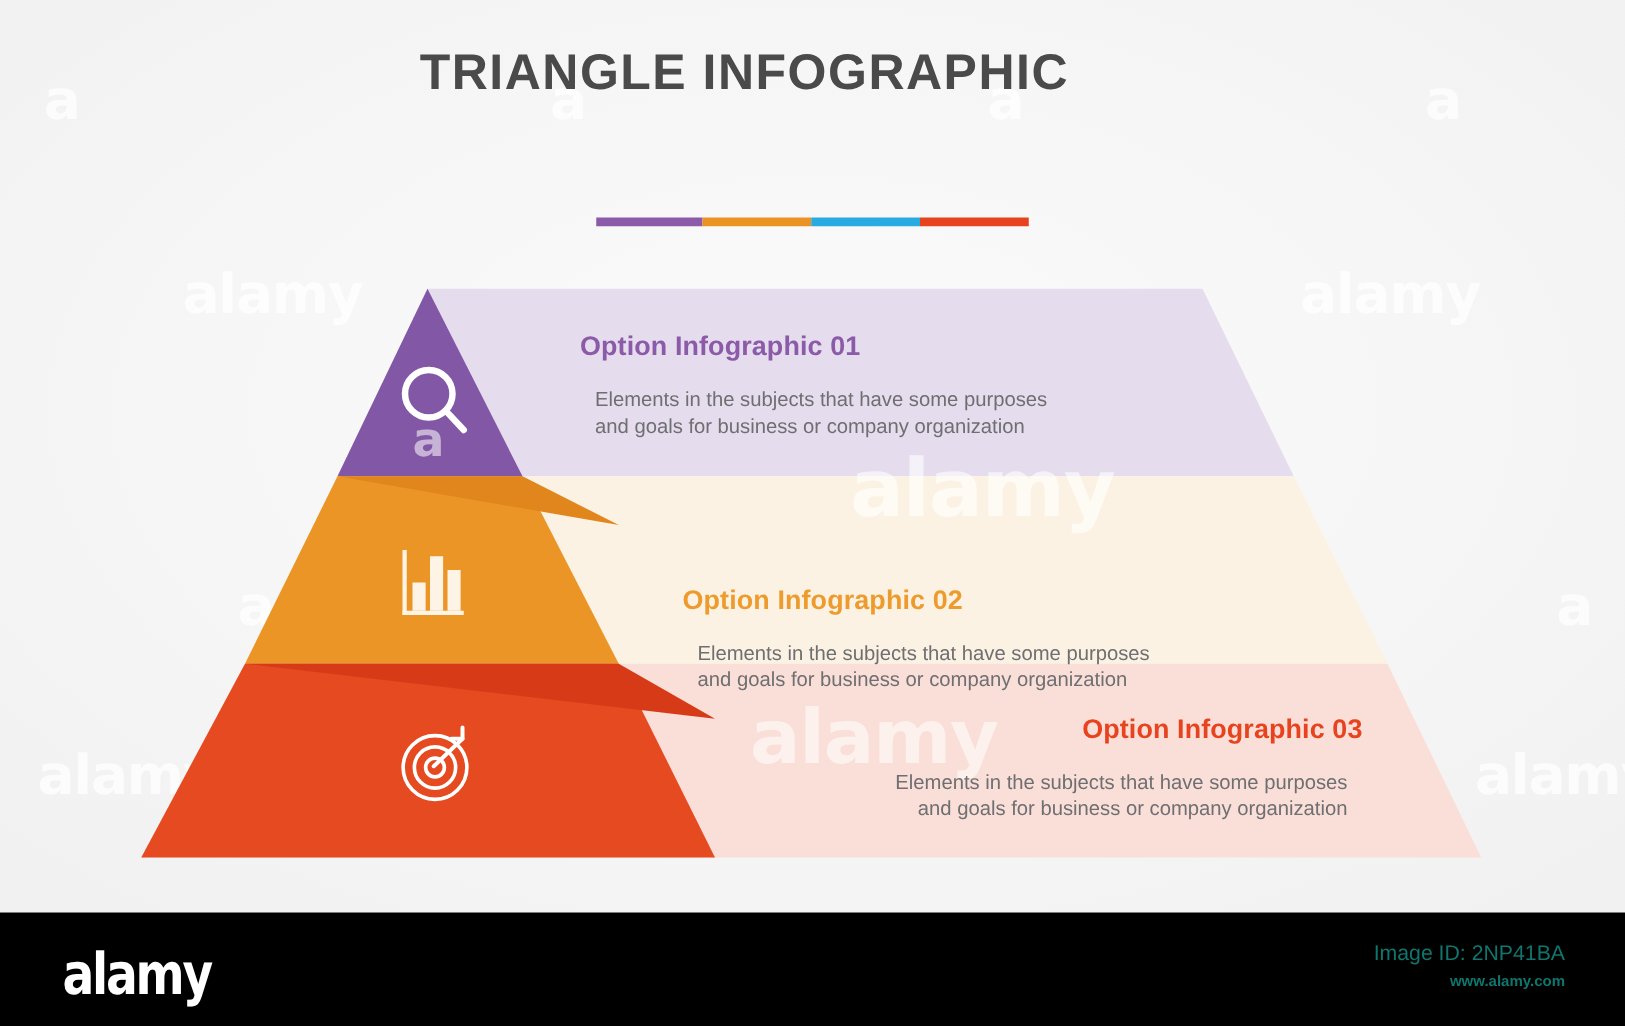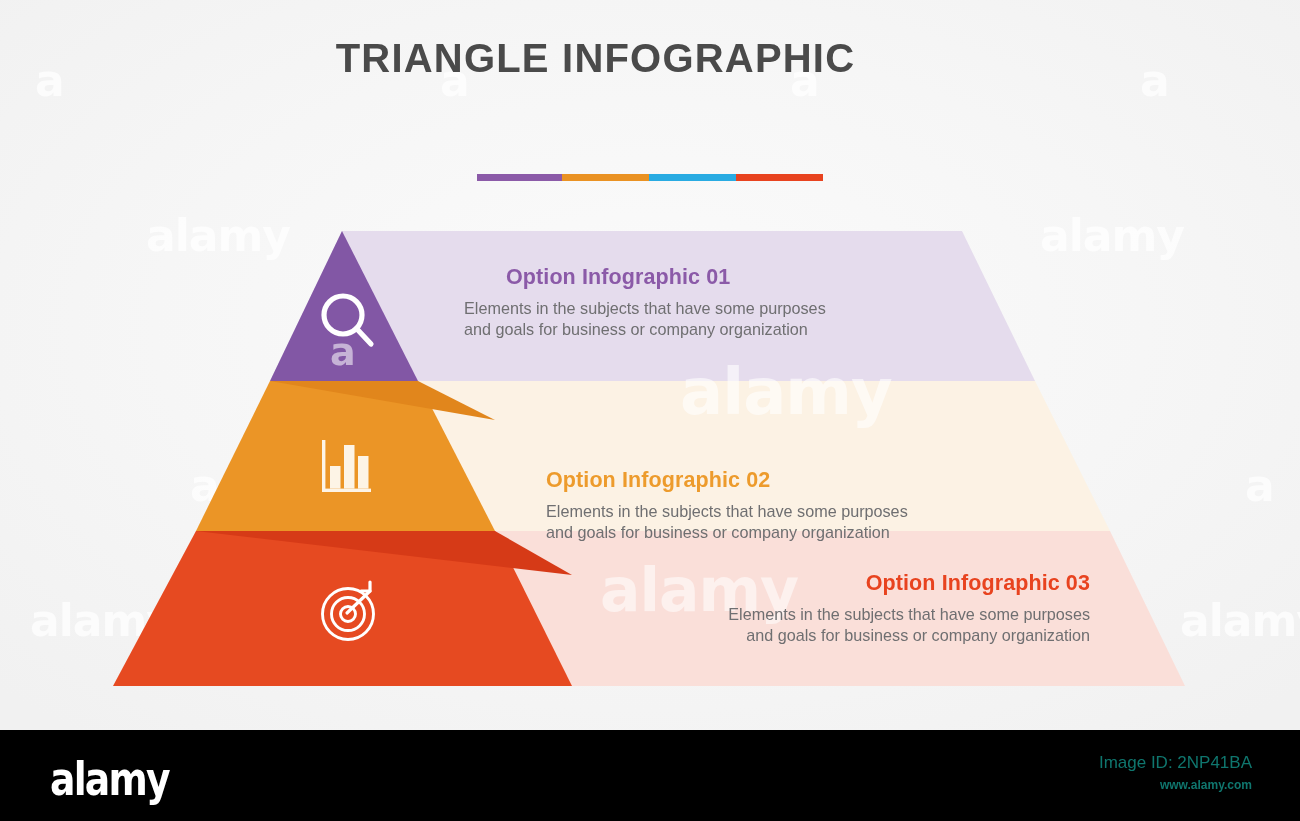--- a/index.html
+++ b/index.html
@@ -86,21 +86,21 @@
     position: absolute;
   }
   .row-head {
     margin: 0;
     font-size: 21.5px;
     font-weight: bold;
     letter-spacing: .1px;
     line-height: 1.15;
   }
   .row-desc {
-    margin: 0;
+    margin: 12px;
     padding-top: 8px;
     font-size: 16.2px;
     line-height: 1.34;
     color: #6f6f71;
     font-weight: 400;
     white-space: pre-line;
   }
   #text-0 { left: 464px; top: 265px; width: 470px; }
   #text-1 { left: 546px; top: 420px; width: 470px; }
   #text-2 { left: 620px; top: 571px; width: 470px; text-align: right; }
@@ -223,21 +223,21 @@
           <polyline points="13,-23 22,-23 22,-32" stroke-width="3.2" stroke-linejoin="round" stroke-linecap="round"></polyline>
         </g>
       </svg>
     </div>
 
     <div class="wm" style="left:600px; top:555px; font-size:60px; color:rgba(255,255,255,0.55);">alamy</div>
     <div class="wm wm-dark" style="left:330px; top:330px; font-size:38px;">a</div>
     <div class="wm" style="left:680px; top:355px; font-size:64px; color:rgba(255,255,255,0.60);">alamy</div>
 
     <div class="row-text" id="text-0">
-      <p class="row-head" style="color: rgb(139, 90, 168); margin-left: 42px;">Option Infographic 01</p>
+      <p class="row-head" style="color: rgb(139, 90, 168);">Option Infographic 01</p>
       <p class="row-desc">Elements in the subjects that have some purposes
 and goals for business or company organization</p>
     </div>
     <div class="row-text" id="text-1">
       <p class="row-head" style="color: rgb(237, 155, 44); margin-top: 48px;">Option Infographic 02</p>
       <p class="row-desc">Elements in the subjects that have some purposes
 and goals for business or company organization</p>
     </div>
     <div class="row-text" id="text-2">
       <p class="row-head" style="color: rgb(232, 67, 31);">Option Infographic 03</p>

